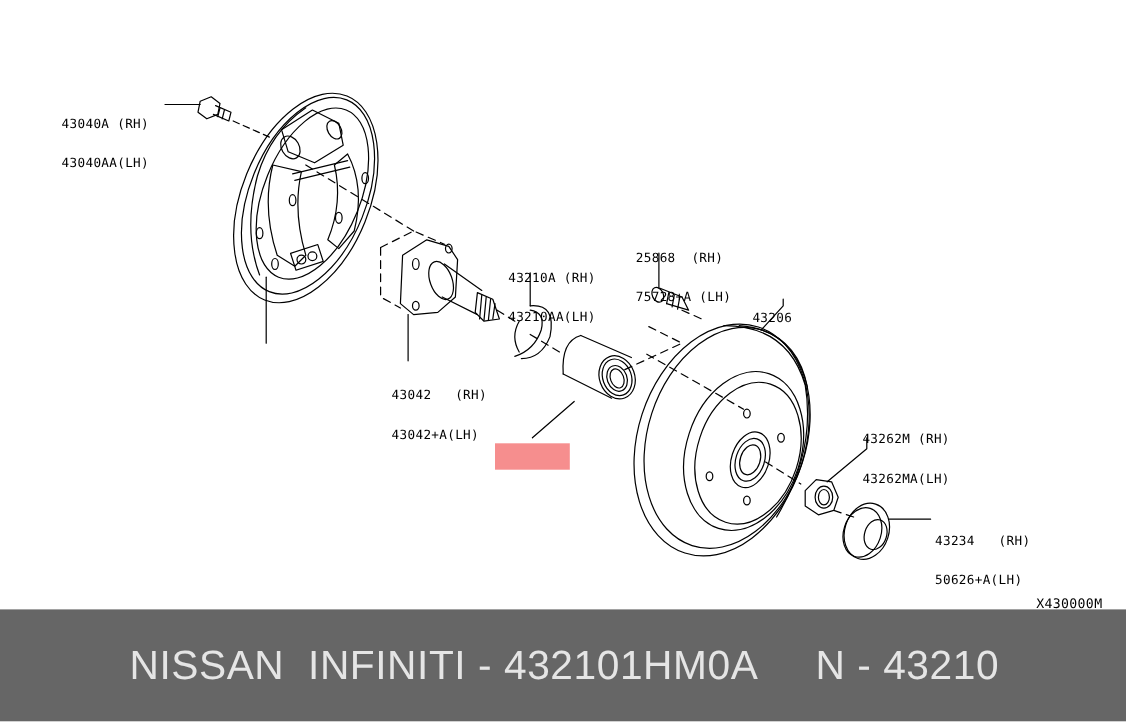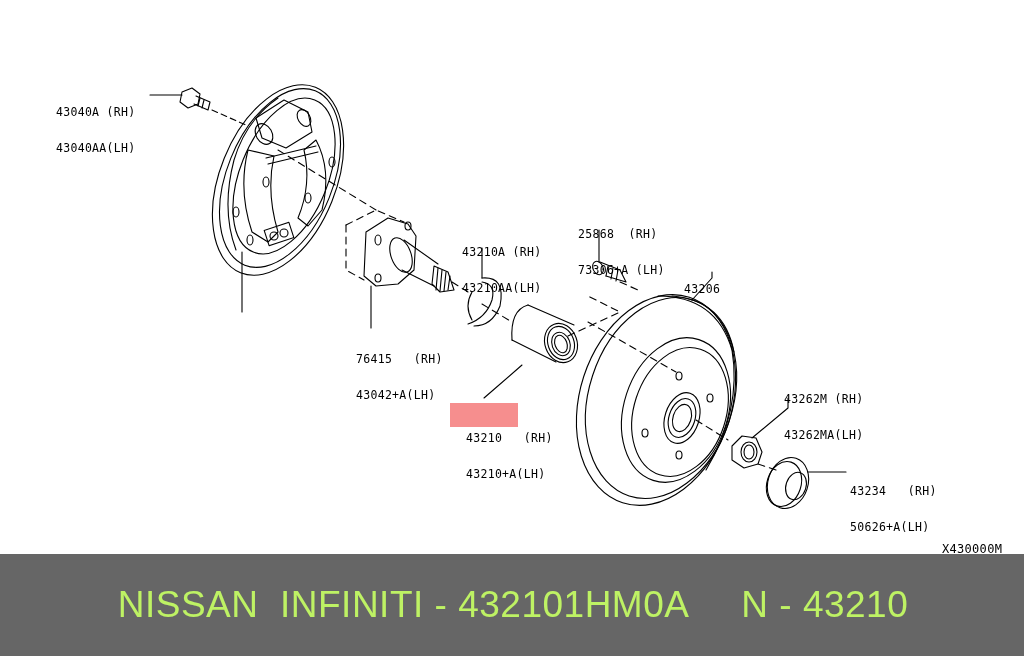--- a/index.html
+++ b/index.html
@@ -27,21 +27,21 @@
     position: absolute;
     background: #f47a7a;
     opacity: 0.85;
   }
   #banner {
     position: absolute; left: 0; top: 554px; width: 1024px; height: 102px;
     background: #666666;
     display: flex; align-items: center; justify-content: center;
   }
   #banner-text {
-    color: #bef264;
+    color: #e5e5e5;
     font-family: "Liberation Sans", sans-serif;
     font-size: 37px;
     letter-spacing: 0.5px;
     white-space: pre;
     padding-left: 2px;
   }
 </style>
 </head>
 <body>
 
@@ -167,37 +167,33 @@
 
   <div class="hl" style="left:434px; top:403px; width:68px; height:24px;"></div>
 
   <div class="lbl" style="left:40px; top:82px;">
     <div>43040A (RH)</div>
     <div>43040AA(LH)</div>
   </div>
 
 
   <div class="lbl" style="left:340px; top:329px;">
-    <div>76415   (RH)</div>
+    <div>43042   (RH)</div>
     <div>43042+A(LH)</div>
   </div>
 
   <div class="lbl" style="left:446px; top:222px;">
     <div>43210A (RH)</div>
     <div>43210AA(LH)</div>
   </div>
 
-  <div class="lbl" style="left:450px; top:408px;">
-    <div><span>43210</span><span>   </span><span>(RH)</span></div>
-    <div>43210+A(LH)</div>
-  </div>
 
   <div class="lbl" style="left:562px; top:204px;">
     <div>25868  (RH)</div>
-    <div>73306+A (LH)</div>
+    <div>75728+A (LH)</div>
   </div>
 
   <div class="lbl" style="left:668px; top:259px;">
     <div>43206</div>
   </div>
 
   <div class="lbl" style="left:768px; top:369px;">
     <div>43262M (RH)</div>
     <div>43262MA(LH)</div>
   </div>

